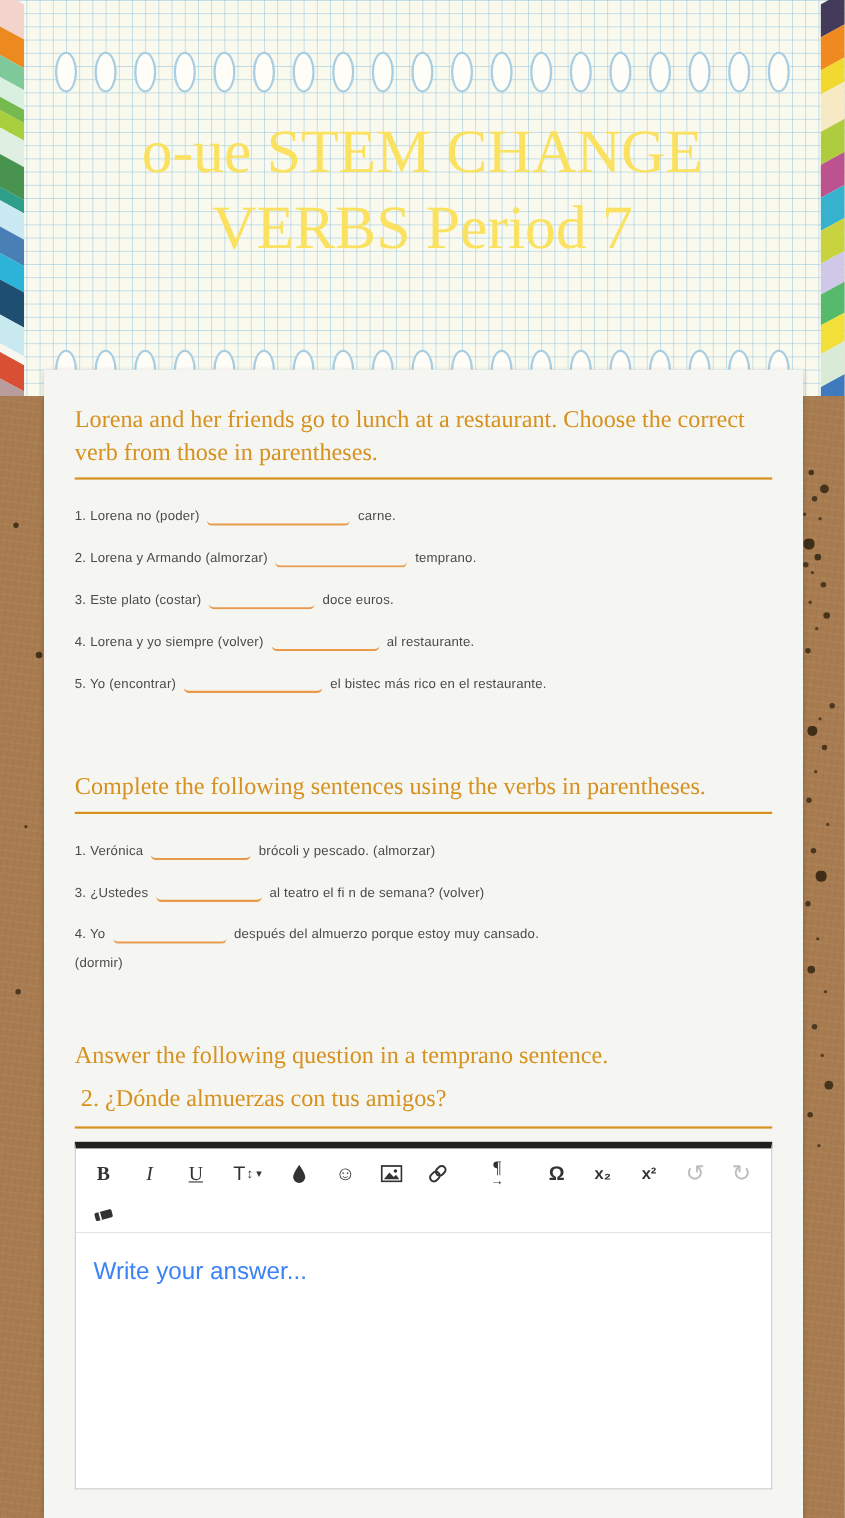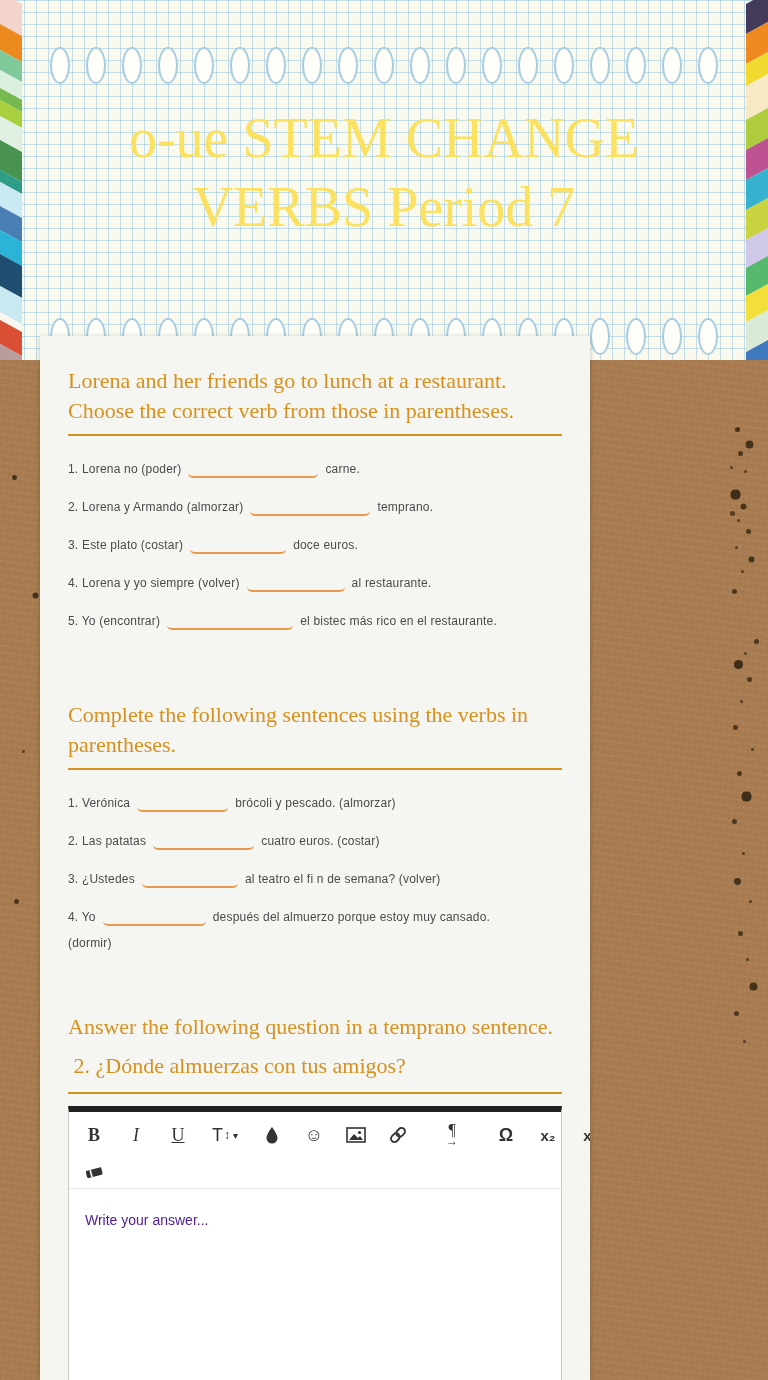--- a/index.html
+++ b/index.html
@@ -51,21 +51,21 @@
       745px 795px 0 3.5px rgba(45,32,14,.85), 733px 820px 0 1px rgba(45,32,14,.75),
       742px 852px 0 0 rgba(45,32,14,.7), 736px 880px 0 2px rgba(45,32,14,.8),
       749px 900px 0 0 rgba(45,32,14,.7), 739px 932px 0 1px rgba(45,32,14,.75),
       746px 958px 0 0 rgba(45,32,14,.7), 752px 985px 0 2.5px rgba(45,32,14,.8),
       735px 1012px 0 1px rgba(45,32,14,.75), 743px 1040px 0 0 rgba(45,32,14,.7),
       13px 476px 0 1px rgba(45,32,14,.8), 34px 594px 0 1.5px rgba(45,32,14,.8),
       22px 750px 0 0 rgba(45,32,14,.7), 15px 900px 0 1px rgba(45,32,14,.75);
   }
   
   .card{
-    position:absolute;left:40px;top:336px;width:550px;height:1044px;box-sizing:border-box;
+    position:absolute;left:40px;top:336px;width:690px;height:1044px;box-sizing:border-box;
     background:#F5F5F2;box-shadow:0 1px 5px rgba(0,0,0,.22);
     padding:30px 28px 0;overflow:hidden;
   }
   .heading{
     font-family:"Liberation Serif", serif;font-weight:400;
     font-size:22px;line-height:30px;color:#D6911E;margin:0;
   }
   .rule{border:none;border-top:2px solid #D6911E;margin:8px 0 0}
   .q{font-size:12px;line-height:26px;color:#4A4A4A;margin:20px 0 0;letter-spacing:.2px}
   .q + .q{margin-top:12px}
@@ -94,21 +94,21 @@
   .tb-btn.wide{width:40px}
   .tb-btn .updown{font-size:12px;margin-left:1px}
   .tb-btn .caret{font-size:10px;margin-left:3px;color:#333}
   .tb-btn.stack{flex-direction:column;line-height:13px;font-size:16px}
   .tb-btn.stack .pa{font-size:12px;line-height:11px}
   .tb-btn.small{font-size:15px;font-weight:700}
   .tb-btn.omega{font-weight:700}
   .tb-btn.disabled{color:#BDBDBD;font-size:21px;cursor:default}
   .sep{width:1px;align-self:stretch;background:#DCDCDC;margin:0 10px 0 2px}
   .content{position:relative;height:232px;padding:22px 16px;box-sizing:border-box}
-  .placeholder{font-size:14px;color:#4c1d95}
+  .placeholder{font-size:22px;color:#3b82f6}
 </style>
 </head>
 <body>
 
 <div class="header">
   <div class="oval-row top">
       <span class="oval"></span>
       <span class="oval"></span>
       <span class="oval"></span>
       <span class="oval"></span>
@@ -210,23 +210,20 @@
     </p>
   </section>
 
   <section class="sec2">
     <h2 class="heading">Complete the following sentences using the verbs in parentheses.</h2>
     <hr class="rule">
     <p class="q">
       <span>1. Verónica</span><span class="blank" style="width:91px"></span><span>brócoli y pescado. (almorzar)</span>
     </p>
     <p class="q">
-      <span>2. Las patatas</span><span class="blank" style="width:101px"></span><span>cuatro euros. (costar)</span>
-    </p>
-    <p class="q">
       <span>3. ¿Ustedes</span><span class="blank" style="width:96px"></span><span>al teatro el fi n de semana? (volver)</span>
     </p>
     <p class="q">
       <span>4. Yo</span><span class="blank" style="width:103px"></span><span>después del almuerzo porque estoy muy cansado.</span>
       <span class="block">(dormir)</span>
     </p>
   </section>
 
   <section class="sec3">
     <h2 class="heading">Answer the following question in a temprano sentence.</h2>

